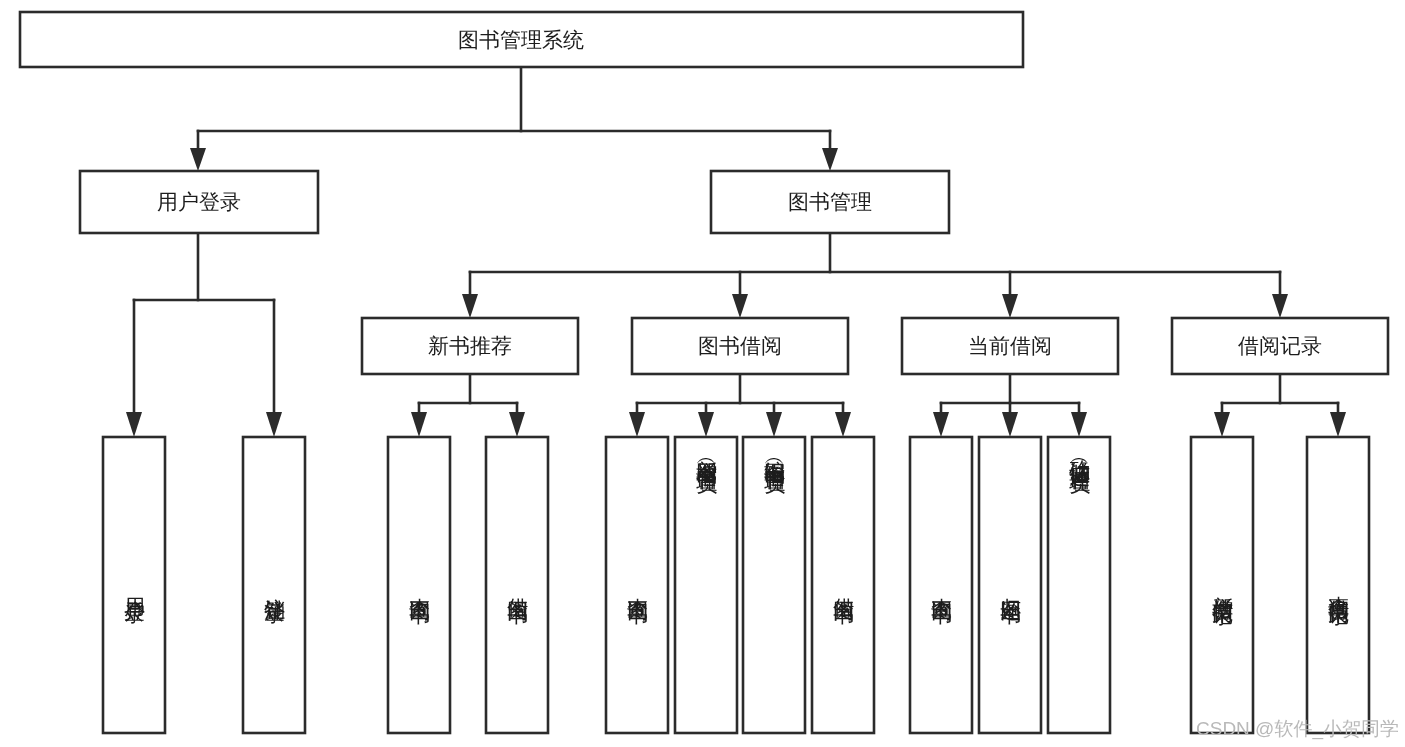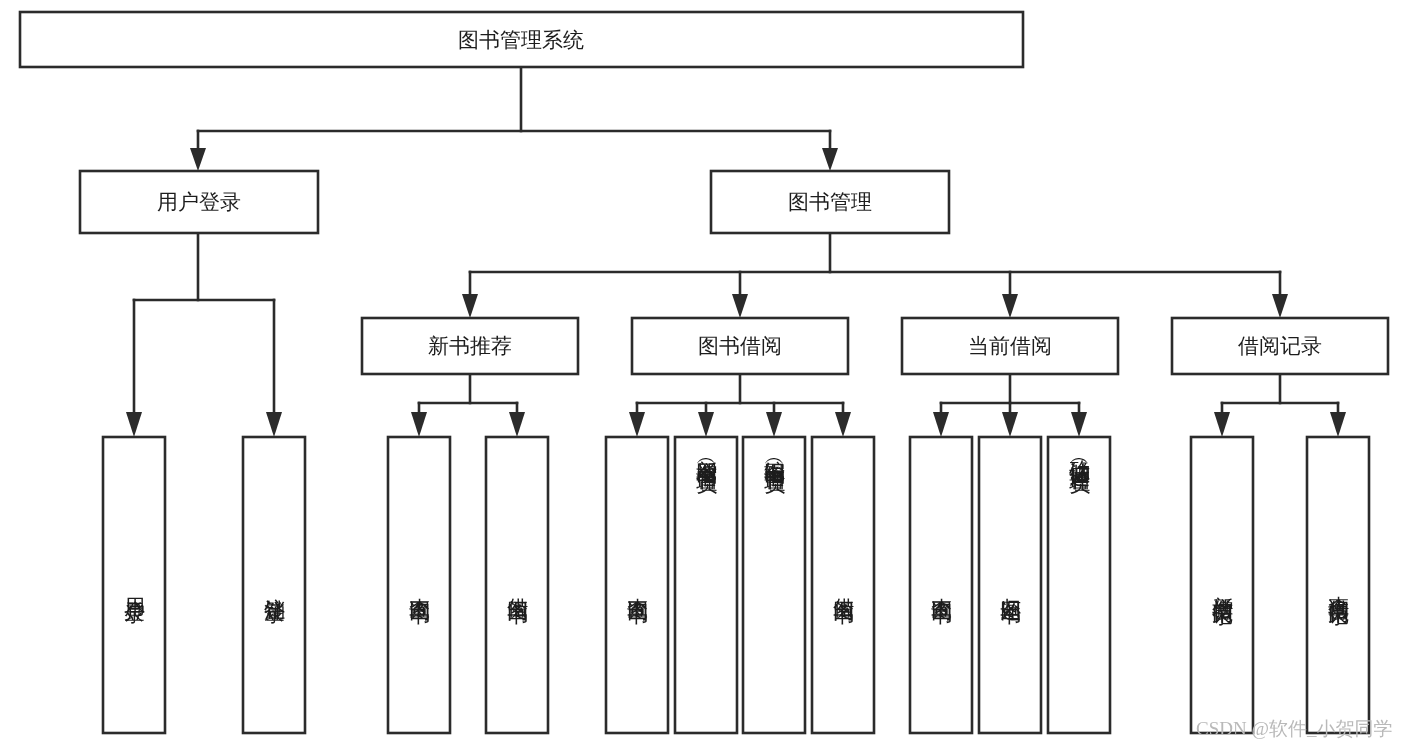--- a/index.html
+++ b/index.html
@@ -62,21 +62,21 @@
     display: flex;
     align-items: center;
     justify-content: flex-start;
     pointer-events: none;
   }
   .vlabel.centered {
     justify-content: center;
   }
   .watermark {
     position: absolute;
-    font-family: Liberation Serif, serif;
+    font-family: Liberation Sans, sans-serif;
     font-size: 19px;
     color: #b9b9b9;
     white-space: nowrap;
   }
 </style>
 </head>
 <body>
 
 <div id="diagram-root">
 

